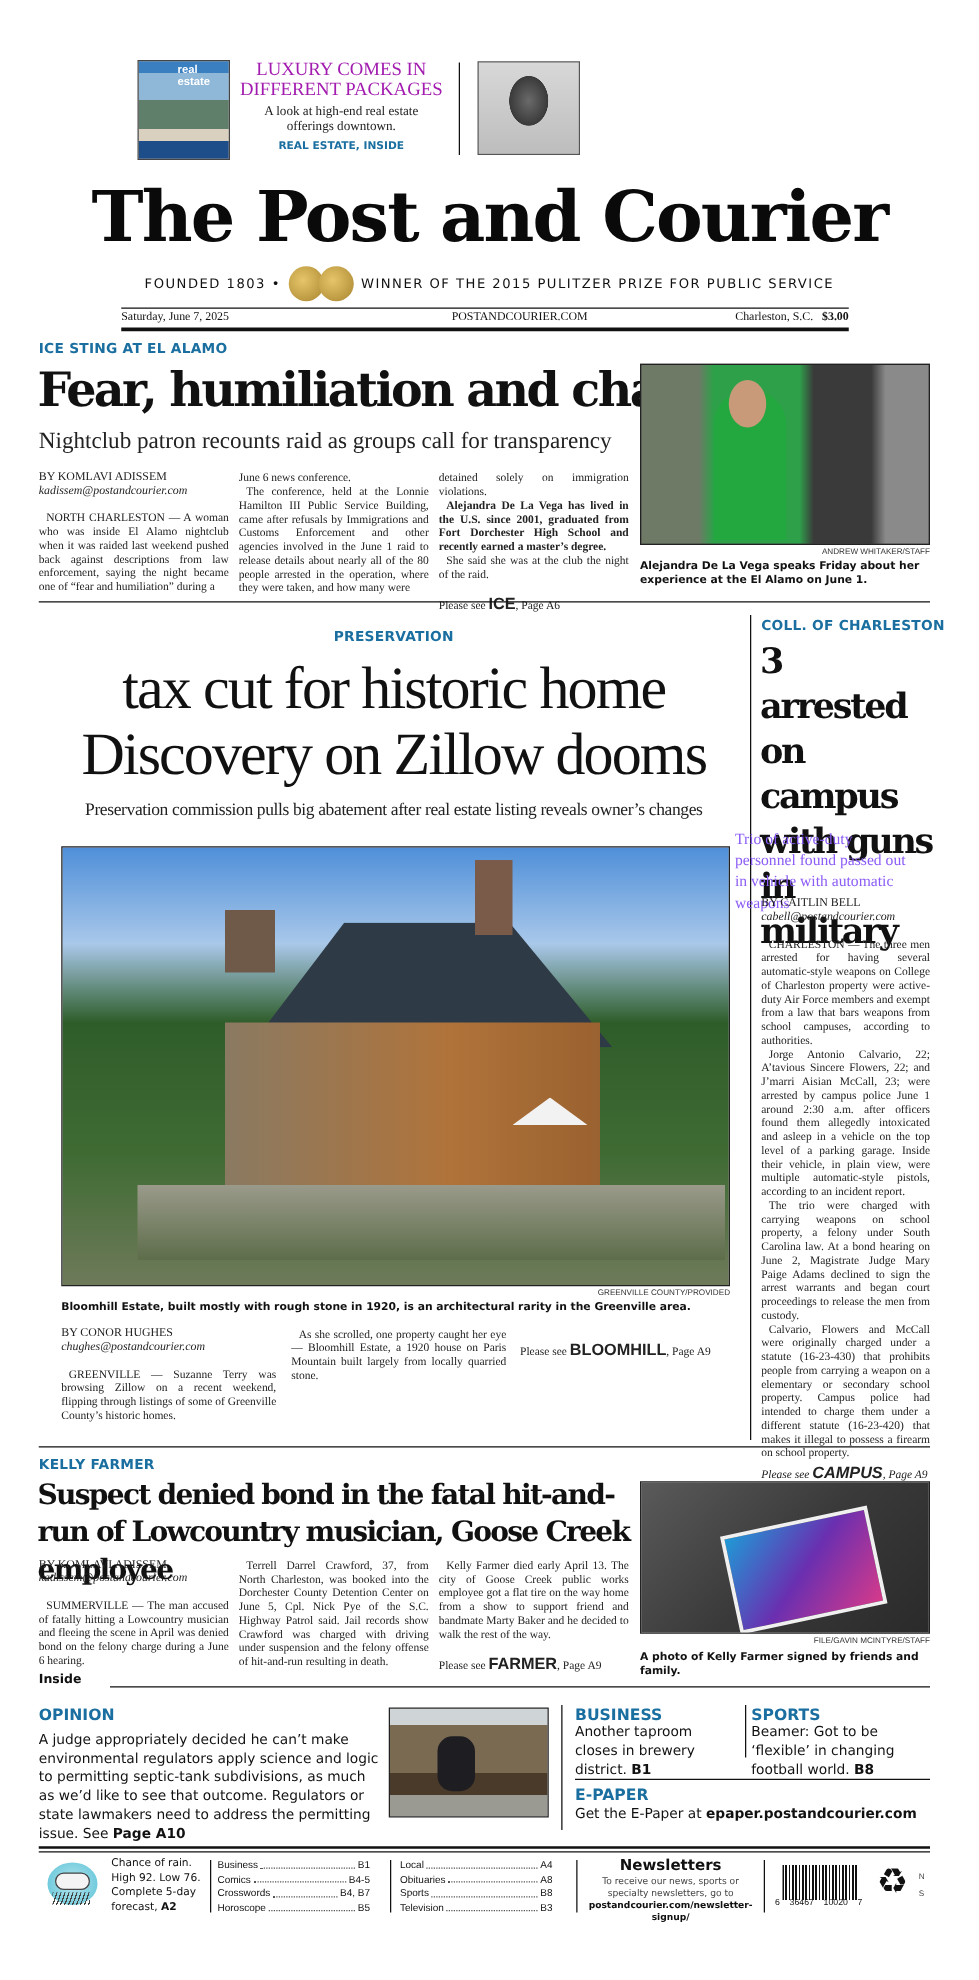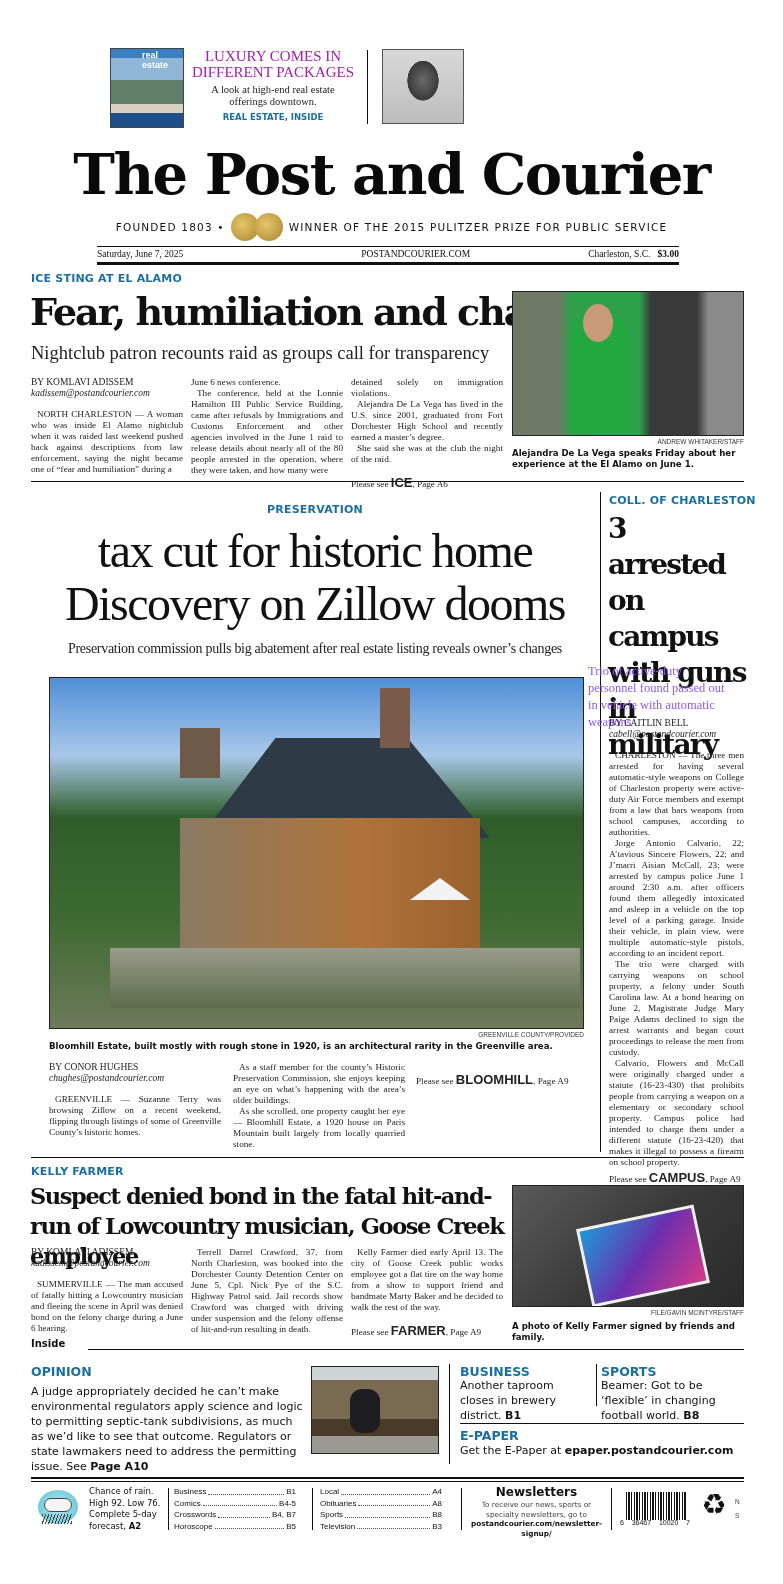--- a/index.html
+++ b/index.html
@@ -63,21 +63,21 @@
   <div class="byline">BY KOMLAVI ADISSEM</div>
   <div class="byline email">kadissem@postandcourier.com</div>
   <div class="body" style="margin-top:10px;text-indent:6px;">NORTH CHARLESTON — A woman who was inside El Alamo nightclub when it was raided last weekend pushed back against descriptions from law enforcement, saying the night became one of “fear and humiliation” during a</div>
 </div>
 <div class="col" style="left:191px;top:377px;width:152px;">
   <div class="body">June 6 news conference.</div>
   <div class="body" style="text-indent:6px;">The conference, held at the Lonnie Hamilton III Public Service Building, came after refusals by Immigrations and Customs Enforcement and other agencies involved in the June 1 raid to release details about nearly all of the 80 people arrested in the operation, where they were taken, and how many were</div>
 </div>
 <div class="col" style="left:351px;top:377px;width:152px;">
   <div class="body">detained solely on immigration violations.</div>
-  <div class="body" style="text-indent:6px;">Alejandra De La Vega has lived in the U.S. since 2001, graduated from Fort Dorchester High School and recently earned a master’s degree.</div>
+  <div class="body" style="text-indent:6px;font-weight:bold;">Alejandra De La Vega has lived in the U.S. since 2001, graduated from Fort Dorchester High School and recently earned a master’s degree.</div>
   <div class="body" style="text-indent:6px;">She said she was at the club the night of the raid.</div>
   <div class="body see" style="margin-top:12px;"><span>Please see</span> <b>ICE</b><span>, Page A6</span></div>
 </div>
 <div class="abs" style="left:512px;top:291px;width:232px;height:145px;border:1px solid #222;background:linear-gradient(90deg,#6e7a66 0 20%,#2fa04a 25% 55%,#3a3a3a 60% 80%,#8a8a8a 85%),#555;">
   <div style="position:absolute;left:58px;top:20px;width:58px;height:120px;border-radius:28px 28px 0 0;background:#22a83f;"></div>
   <div style="position:absolute;left:70px;top:12px;width:30px;height:38px;border-radius:50%;background:#c99a7a;"></div>
 </div>
 <div class="abs credit" style="left:512px;top:438px;width:232px;">ANDREW WHITAKER/STAFF</div>
 <div class="abs caption" style="left:512px;top:448px;width:228px;">Alejandra De La Vega speaks Friday about her experience at the El Alamo on June 1.</div>
 
@@ -98,39 +98,38 @@
   <div style="position:absolute;left:360px;top:200px;width:60px;height:22px;background:#f2f2f2;clip-path:polygon(0 100%,50% 0,100% 100%);"></div>
 </div>
 <div class="abs credit" style="left:49px;top:1031px;width:535px;">GREENVILLE COUNTY/PROVIDED</div>
 <div class="abs caption" style="left:49px;top:1041px;width:540px;white-space:nowrap;">Bloomhill Estate, built mostly with rough stone in 1920, is an architectural rarity in the Greenville area.</div>
 <div class="col" style="left:49px;top:1062px;width:172px;">
   <div class="byline">BY CONOR HUGHES</div>
   <div class="byline email">chughes@postandcourier.com</div>
   <div class="body" style="margin-top:10px;text-indent:6px;">GREENVILLE — Suzanne Terry was browsing Zillow on a recent weekend, flipping through listings of some of Greenville County’s historic homes.</div>
 </div>
 <div class="col" style="left:233px;top:1062px;width:172px;">
-  <div class="body" style="text-indent:6px;">As a staff member for the county’s Historic Preservation Commission, she enjoys keeping an eye on what’s happening with the area’s older buildings.</div>
   <div class="body" style="text-indent:6px;">As she scrolled, one property caught her eye — Bloomhill Estate, a 1920 house on Paris Mountain built largely from locally quarried stone.</div>
 </div>
 <div class="col" style="left:416px;top:1062px;width:172px;">
   <div class="body see" style="margin-top:12px;"><span>Please see</span> <b>BLOOMHILL</b><span>, Page A9</span></div>
 </div>
 
 <div class="hr" style="left:600px;top:492px;width:1px;height:660px;"></div>
 <div class="abs kicker" style="left:609px;top:494px;">COLL. OF CHARLESTON</div>
 <div class="abs" style="left:608px;top:511px;width:140px;font-family:'DejaVu Serif',serif;font-weight:bold;font-size:28px;letter-spacing:-1.8px;line-height:36px;">3 arrested on campus with guns in military</div>
 <div class="abs" style="left:588px;top:663px;width:140px;font-family:'Liberation Serif',serif;font-size:12.5px;line-height:17px;color:#8b5cf6;">Trio of active-duty personnel found passed out in vehicle with automatic weapons</div>
 <div class="col" style="left:609px;top:718px;width:135px;">
   <div class="byline">BY CAITLIN BELL</div>
   <div class="byline email">cabell@postandcourier.com</div>
   <div class="body" style="margin-top:10px;text-indent:6px;">CHARLESTON — The three men arrested for having several automatic-style weapons on College of Charleston property were active-duty Air Force members and exempt from a law that bars weapons from school campuses, according to authorities.</div>
   <div class="body" style="text-indent:6px;">Jorge Antonio Calvario, 22; A’tavious Sincere Flowers, 22; and J’marri Aisian McCall, 23; were arrested by campus police June 1 around 2:30 a.m. after officers found them allegedly intoxicated and asleep in a vehicle on the top level of a parking garage. Inside their vehicle, in plain view, were multiple automatic-style pistols, according to an incident report.</div>
   <div class="body" style="text-indent:6px;">The trio were charged with carrying weapons on school property, a felony under South Carolina law. At a bond hearing on June 2, Magistrate Judge Mary Paige Adams declined to sign the arrest warrants and began court proceedings to release the men from custody.</div>
   <div class="body" style="text-indent:6px;">Calvario, Flowers and McCall were originally charged under a statute (16-23-430) that prohibits people from carrying a weapon on a elementary or secondary school property. Campus police had intended to charge them under a different statute (16-23-420) that makes it illegal to possess a firearm on school property.</div>
-  <div class="body see" style="margin-top:4px;"><span>Please see</span> <b>CAMPUS</b><span>, Page A9</span></div>
+  <div class="body see" style="margin-top:4px;font-style:italic;"><span>Please see</span> <b>CAMPUS</b><span>, Page A9</span></div>
 </div>
 
 <div class="hr" style="left:31px;top:1157px;width:713px;height:1px;"></div>
 
 <div class="abs kicker" style="left:31px;top:1165px;">KELLY FARMER</div>
 <div class="abs" style="left:30px;top:1181px;width:478px;font-family:'DejaVu Serif',serif;font-weight:bold;font-size:22.5px;letter-spacing:-1.4px;line-height:30px;">Suspect denied bond in the fatal hit-and-run of Lowcountry musician, Goose Creek employee</div>
 <div class="col" style="left:31px;top:1247px;width:152px;">
   <div class="byline">BY KOMLAVI ADISSEM</div>
   <div class="byline email">kadissem@postandcourier.com</div>
   <div class="body" style="margin-top:10px;text-indent:6px;">SUMMERVILLE — The man accused of fatally hitting a Lowcountry musician and fleeing the scene in April was denied bond on the felony charge during a June 6 hearing.</div>

